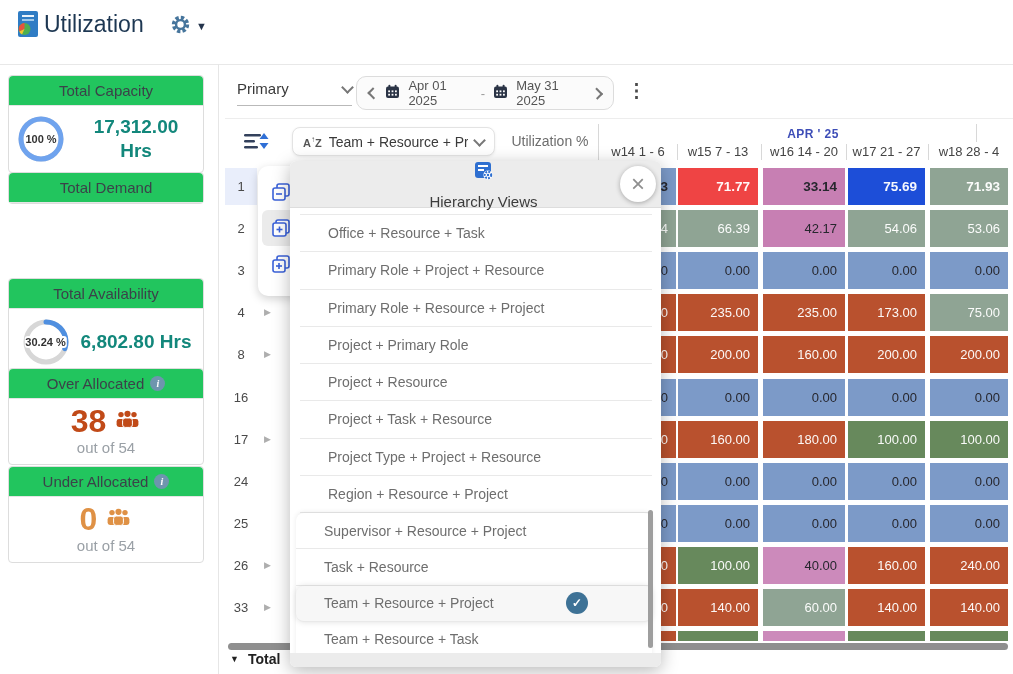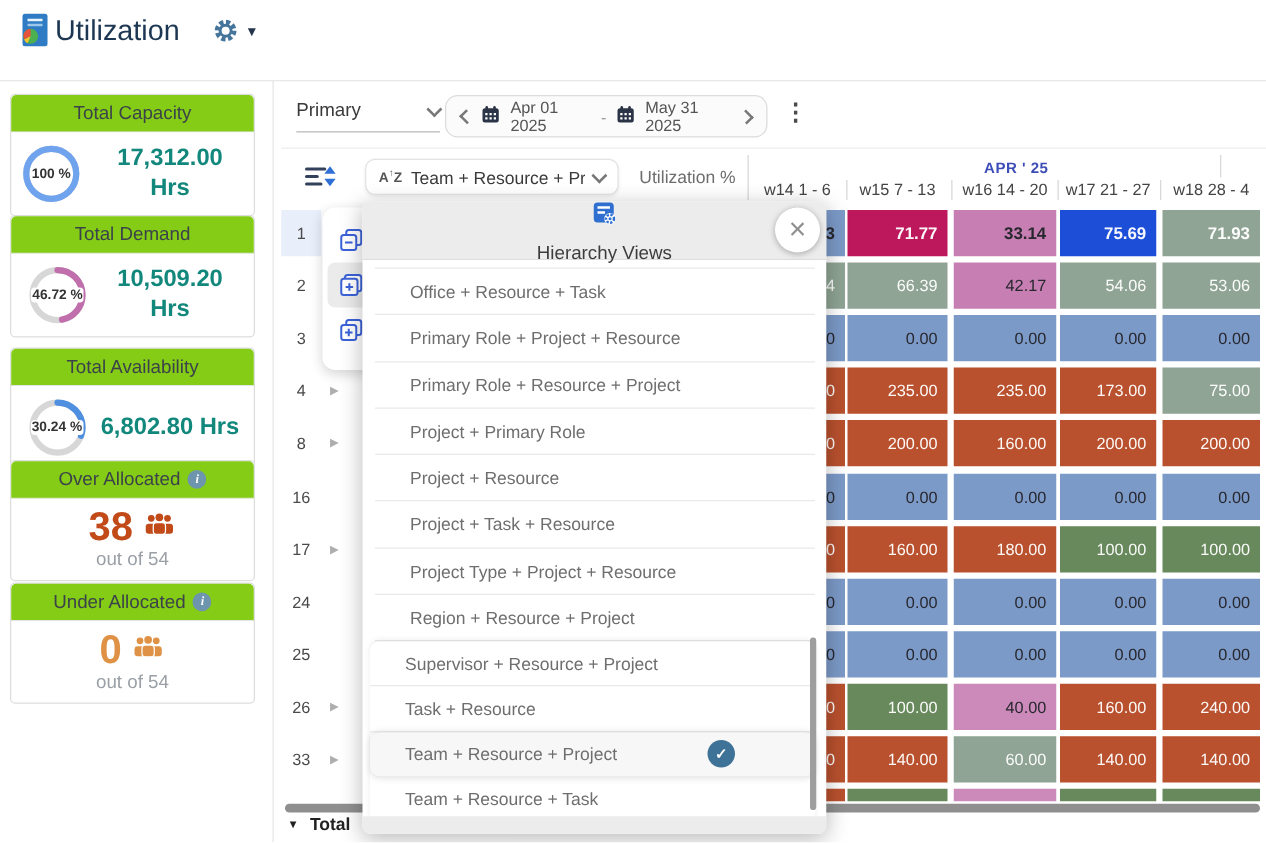--- a/index.html
+++ b/index.html
@@ -10,21 +10,21 @@
   
   .app-title{position:absolute;left:44px;top:11px;font-size:23px;font-weight:500;color:#1d3752;}
   .title-icon{position:absolute;left:15px;top:10px;}
   .gear-btn{position:absolute;left:170px;top:14px;cursor:pointer;}
   .caret-btn{position:absolute;left:196px;top:20px;font-size:11px;color:#24344c;cursor:pointer;}
   .hline{position:absolute;background:#e8e8e8;height:1px;}
   .vline{position:absolute;background:#e6e6e6;width:1px;}
 
   
   .card{position:absolute;left:8px;width:196px;background:#fff;border:1px solid #ddd;border-radius:4px;box-sizing:border-box;}
-  .card-h{background:#84cc16;border-bottom:1px solid #e5e5e5;border-radius:4px 4px 0 0;
+  .card-h{background:#22c55e;border-bottom:1px solid #e5e5e5;border-radius:4px 4px 0 0;
           font-size:15px;color:#3b4249;text-align:right;padding:6px 0;display:flex;justify-content:center;align-items:center;gap:6px;}
   .card-b{display:flex;align-items:center;justify-content:center;gap:10px;padding:8px 6px;}
   .donut-wrap{position:relative;width:50px;height:50px;flex:0 0 50px;}
   .donut-label{position:absolute;left:50%;top:50%;transform:translate(-50%,-50%);
                background:#fff;font-size:11px;font-weight:bold;color:#333;white-space:nowrap;padding:0 1px;border-radius:3px;}
   .metric-val{font-size:19px;font-weight:bold;color:#12877B;text-align:center;line-height:1.25;max-width:120px;}
   .count-row{display:flex;align-items:center;justify-content:center;gap:8px;padding-top:6px;}
   .count-num{font-size:32px;font-weight:bold;line-height:1;}
   .count-sub{text-align:center;font-size:15px;color:#9aa0a6;padding:2px 0 8px;}
   .info-dot{display:inline-flex;width:15px;height:15px;border-radius:50%;background:#6E95AE;color:#fff;
@@ -131,30 +131,20 @@
         <span class="donut-label">100 %</span>
       </span>
       <span class="metric-val">17,312.00 Hrs</span>
     </div>
   </div>
 
   <div class="card" style="top:172px;">
     <div class="card-h">
         <span>Total Demand</span>
       </div>
-    <div class="card-b">
-      <span class="donut-wrap">
-        <svg width="50" height="50" viewBox="0 0 50 50">
-          <circle cx="25" cy="25" r="20" fill="none" stroke="#d7d7d7" stroke-width="5"></circle>
-          <circle class="arc" cx="25" cy="25" r="20" fill="none" stroke-width="5" stroke-linecap="round" transform="rotate(-90 25 25)" stroke="#C06EAC" stroke-dasharray="58.710083510286054 125.66370614359172"></circle>
-        </svg>
-        <span class="donut-label">46.72 %</span>
-      </span>
-      <span class="metric-val" style="max-width:110px;">10,509.20 Hrs</span>
-    </div>
   </div>
 
   <div class="card" style="top:278px;">
     <div class="card-h">
         <span>Total Availability</span>
       </div>
     <div class="card-b">
       <span class="donut-wrap">
         <svg width="50" height="50" viewBox="0 0 50 50">
           <circle cx="25" cy="25" r="20" fill="none" stroke="#d7d7d7" stroke-width="5"></circle>
@@ -276,21 +266,21 @@
   <div class="week-h" style="left:848px;width:77px;">w17 21 - 27</div>
   <div class="week-h" style="left:930px;width:78px;">w18 28 - 4</div>
   <div class="tick" style="left:677px;top:144px;height:16px;"></div>
   <div class="tick" style="left:761px;top:144px;height:16px;"></div>
   <div class="tick" style="left:846px;top:144px;height:16px;"></div>
   <div class="tick" style="left:928px;top:144px;height:16px;"></div>
 
   <div>
       <div class="rownum" style="left: 225px; top: 168px; background: rgb(233, 238, 251);">1</div>
       <div class="cell dark bold" style="left: 600px; width: 76px; top: 168px; background: rgb(124, 154, 200);">23</div>
-      <div class="cell light bold" style="left: 678px; width: 80px; top: 168px; background: #be185d;">71.77</div>
+      <div class="cell light bold" style="left: 678px; width: 80px; top: 168px; background: #ef4444;">71.77</div>
       <div class="cell dark bold" style="left: 763px; width: 82px; top: 168px; background: rgb(199, 127, 179);">33.14</div>
       <div class="cell light bold" style="left: 848px; width: 77px; top: 168px; background: #1d4ed8;">75.69</div>
       <div class="cell light bold" style="left: 930px; width: 78px; top: 168px; background: rgb(143, 164, 148);">71.93</div>
       <div class="rownum" style="left: 225px; top: 210px;">2</div>
       <div class="cell light" style="left: 600px; width: 76px; top: 210px; background: rgb(143, 164, 148);">44</div>
       <div class="cell light" style="left: 678px; width: 80px; top: 210px; background: rgb(143, 164, 148);">66.39</div>
       <div class="cell dark" style="left: 763px; width: 82px; top: 210px; background: rgb(199, 127, 179);">42.17</div>
       <div class="cell light" style="left: 848px; width: 77px; top: 210px; background: rgb(143, 164, 148);">54.06</div>
       <div class="cell light" style="left: 930px; width: 78px; top: 210px; background: rgb(143, 164, 148);">53.06</div>
       <div class="rownum" style="left: 225px; top: 252px;">3</div>

